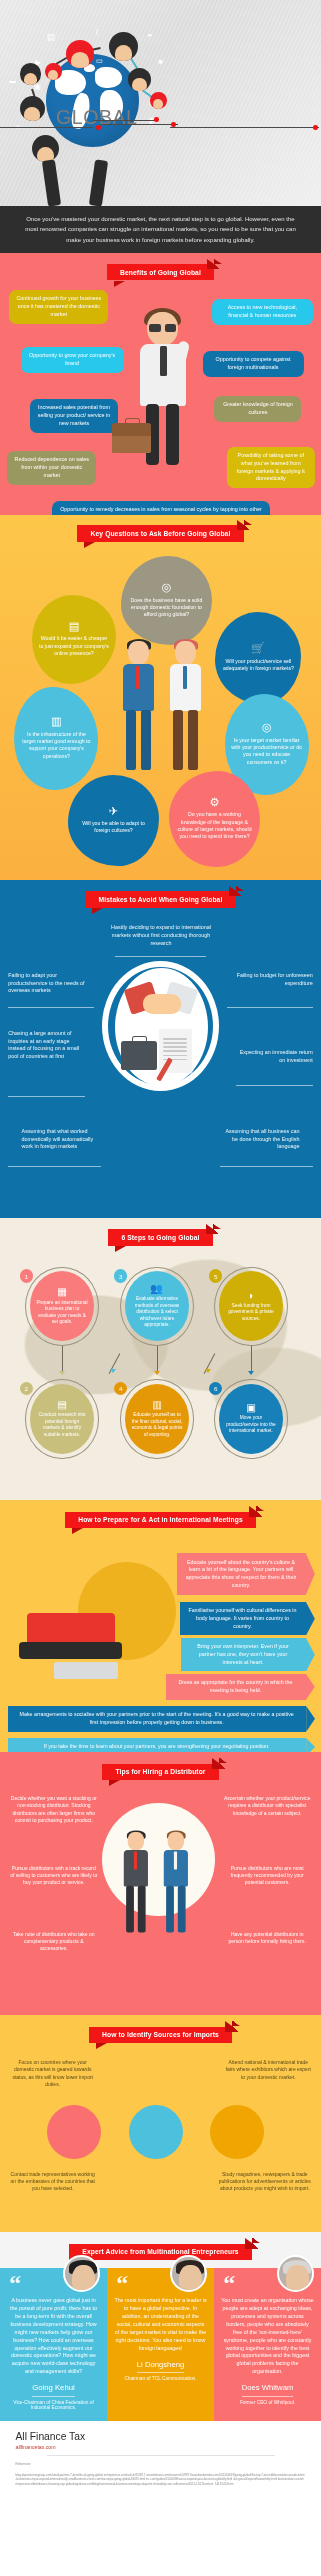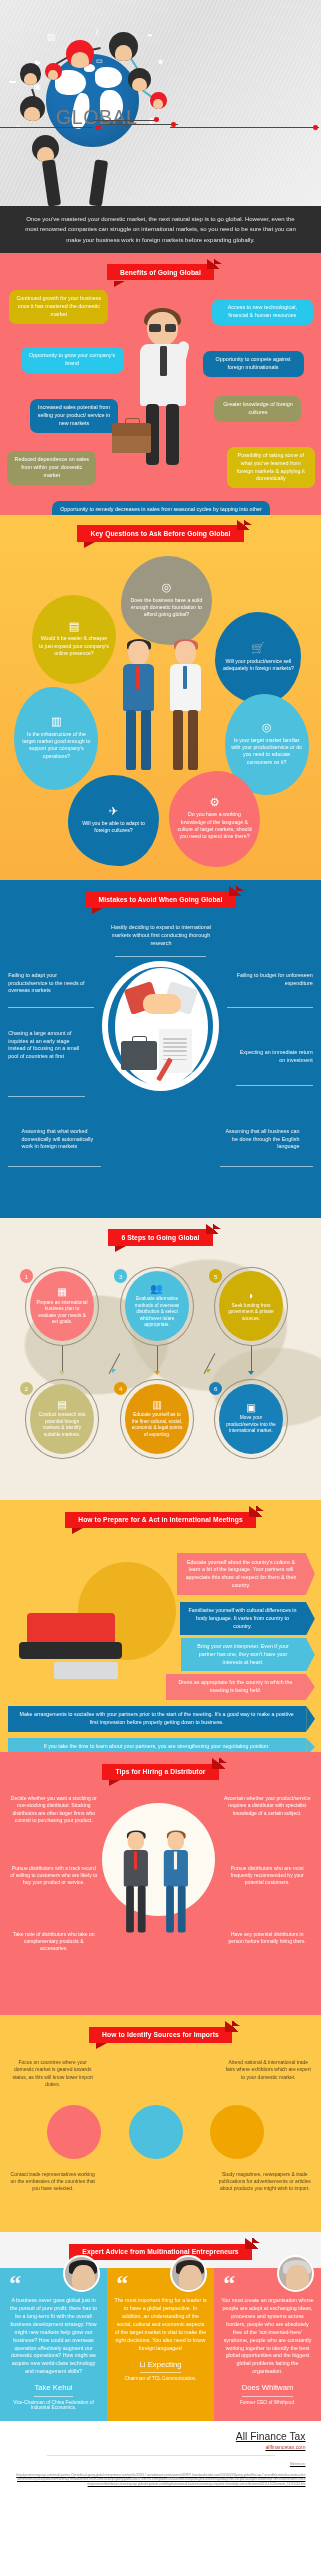--- a/index.html
+++ b/index.html
@@ -240,21 +240,21 @@
     border:2.6px solid #fff; overflow:hidden; background:#b9b2ab; }
   .ephoto .f{ position:absolute; left:7.2px; top:8.2px; width:23px; height:29px;
     background:#e8c3a0; border-radius:44% 44% 40% 40%; }
   .ephoto .h{ position:absolute; left:4.6px; top:3.1px; width:28px; height:14.4px; border-radius:50% 50% 18% 18%; }
   .etext{ font-size:5.3px; line-height:1.5; }
   .ename{ font-size:7.7px; margin-top:7.2px; padding-bottom:3.1px; border-bottom:0.5px solid rgba(255,255,255,.6);
     display:inline-block; }
   .erole{ font-size:4.8px; margin-top:3.6px; color:rgba(255,255,255,.95); }
 
   
-  .footer{ background:#fff; text-align:right; padding:9.3px 15.5px 13.4px;text-decoration:underline; }
+  .footer{ background:#fff; text-align:left; padding:9.3px 15.5px 13.4px; }
   .fbrand{ font-size:10.3px; color:#2b2b2b; }
   .fsite{ font-size:5.2px; color:#c0392b; margin-top:2.1px; }
   .frefs{ font-size:2.9px; color:#8a8a8a; line-height:1.65; margin-top:6.2px; word-break:break-all; }
   .fdiv{ height:0.5px; background:#e2e2e2; margin:5.2px 31px; }
 </style>
 </head>
 <body>
 
 <div class="page">
 
@@ -616,31 +616,31 @@
     </div>
 
     <div class="exp-cols">
       <div class="ecol e1">
         <span class="equote">“</span>
         <span class="ephoto">
             <i class="h" style="background:#1f1f22;"></i>
             <i class="f"></i>
           </span>
         <div class="etext">A business never goes global just in the pursuit of pure profit; there has to be a long-term fit with the overall business development strategy. How might new markets help grow our business? How could an overseas operation effectively augment our domestic operations? How might we acquire new world-class technology and management skills?</div>
-        <div class="ename">Take Kehui</div>
+        <div class="ename">Going Kehui</div>
         <div class="erole">Vice-Chairman of China Federation of Industrial Economics.</div>
       </div>
       <div class="ecol e2">
         <span class="equote">“</span>
         <span class="ephoto">
             <i class="h" style="background:#2b2420;"></i>
             <i class="f"></i>
           </span>
         <div class="etext">The most important thing for a leader is to have a global perspective. In addition, an understanding of the social, cultural and economic aspects of the target market is vital to make the right decisions. You also need to know foreign languages!</div>
-        <div class="ename">Li Expecting</div>
+        <div class="ename">Li Dongsheng</div>
         <div class="erole">Chairman of TCL Communication.</div>
       </div>
       <div class="ecol e3">
         <span class="equote">“</span>
         <span class="ephoto">
             <i class="h" style="background:#d8d5d2;"></i>
             <i class="f"></i>
           </span>
         <div class="etext">You must create an organisation whose people are adept at exchanging ideas, processes and systems across borders, people who are absolutely free of the 'not-invented-here' syndrome, people who are constantly working together to identify the best global opportunities and the biggest global problems facing the organisation.</div>
         <div class="ename">Does Whitwam</div>

